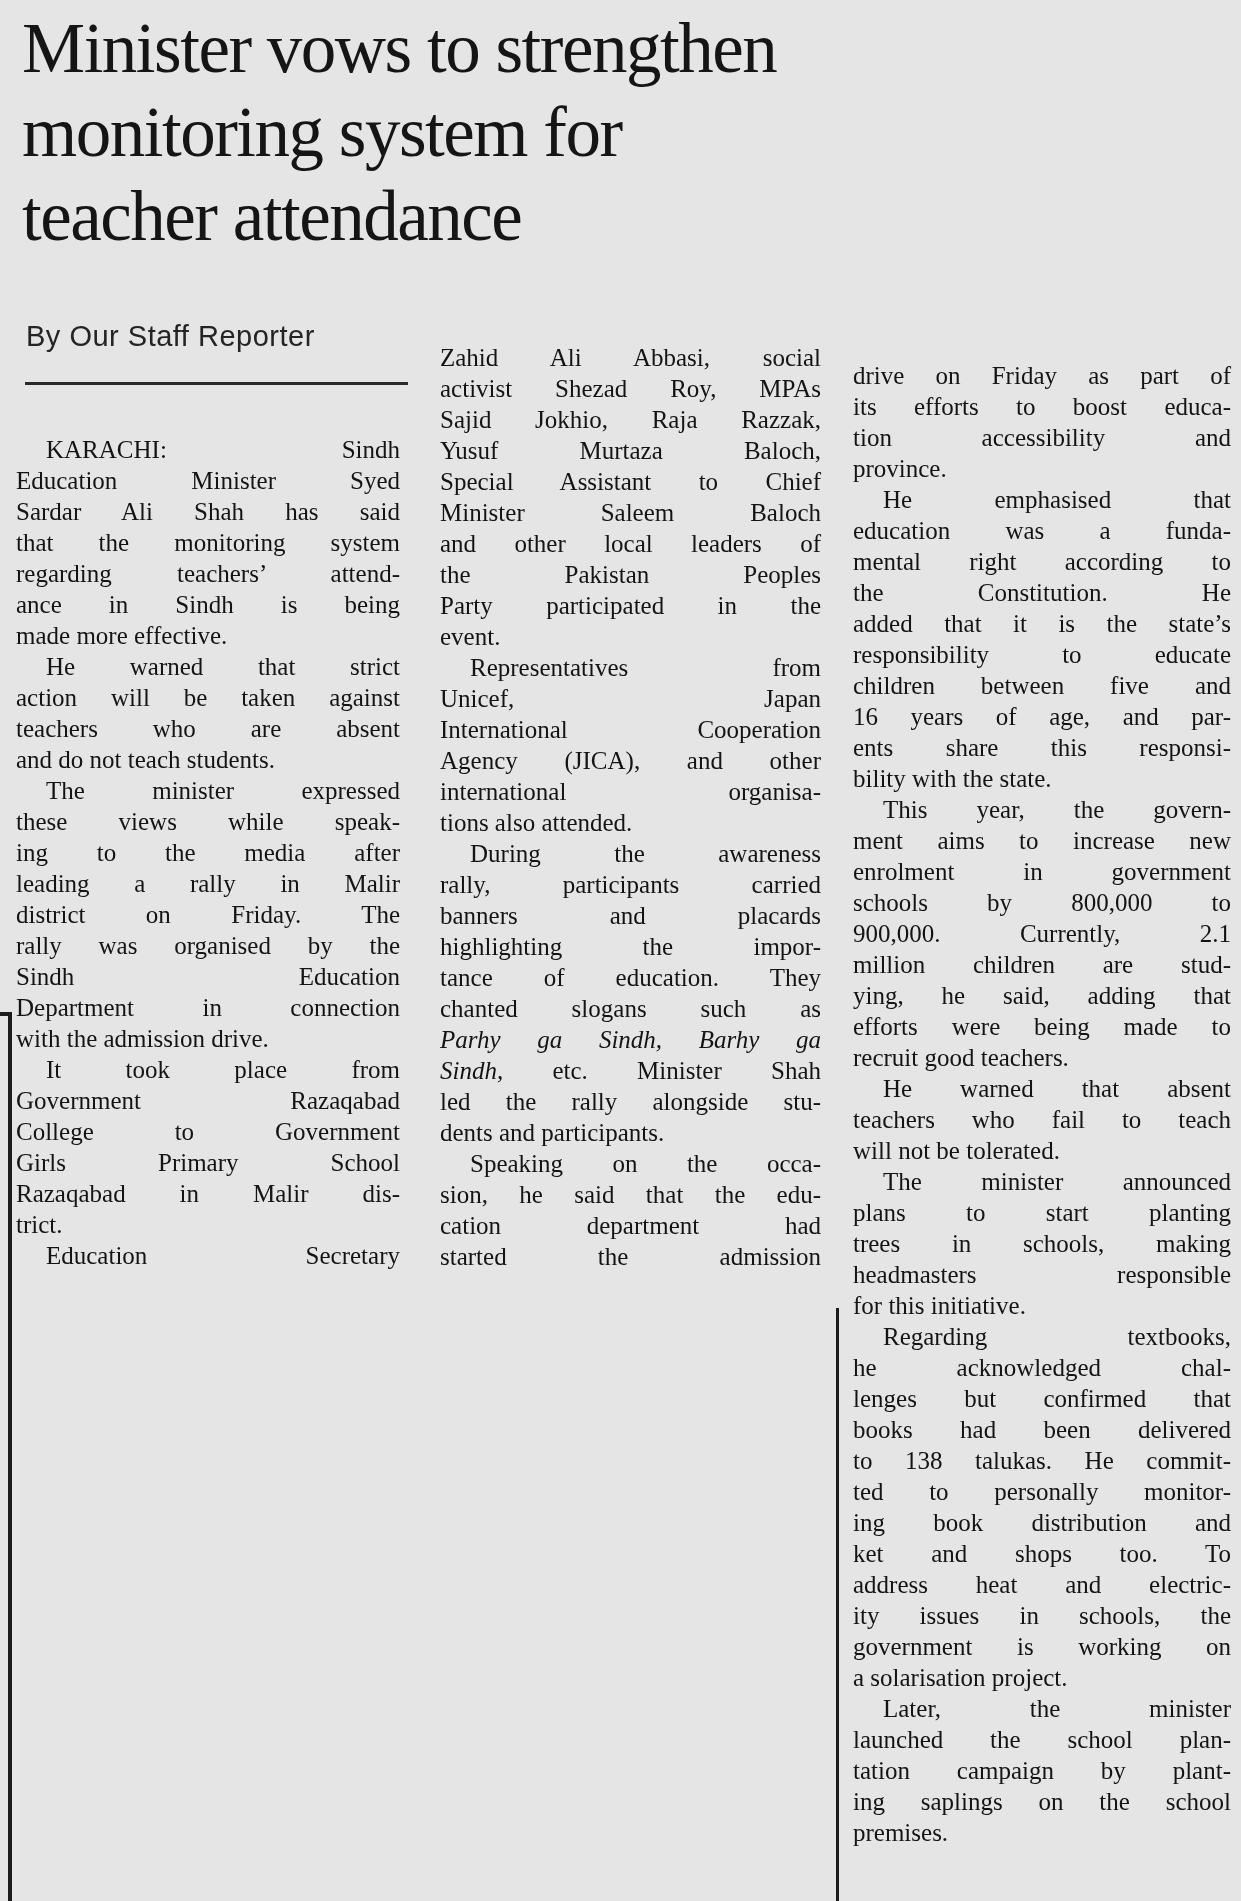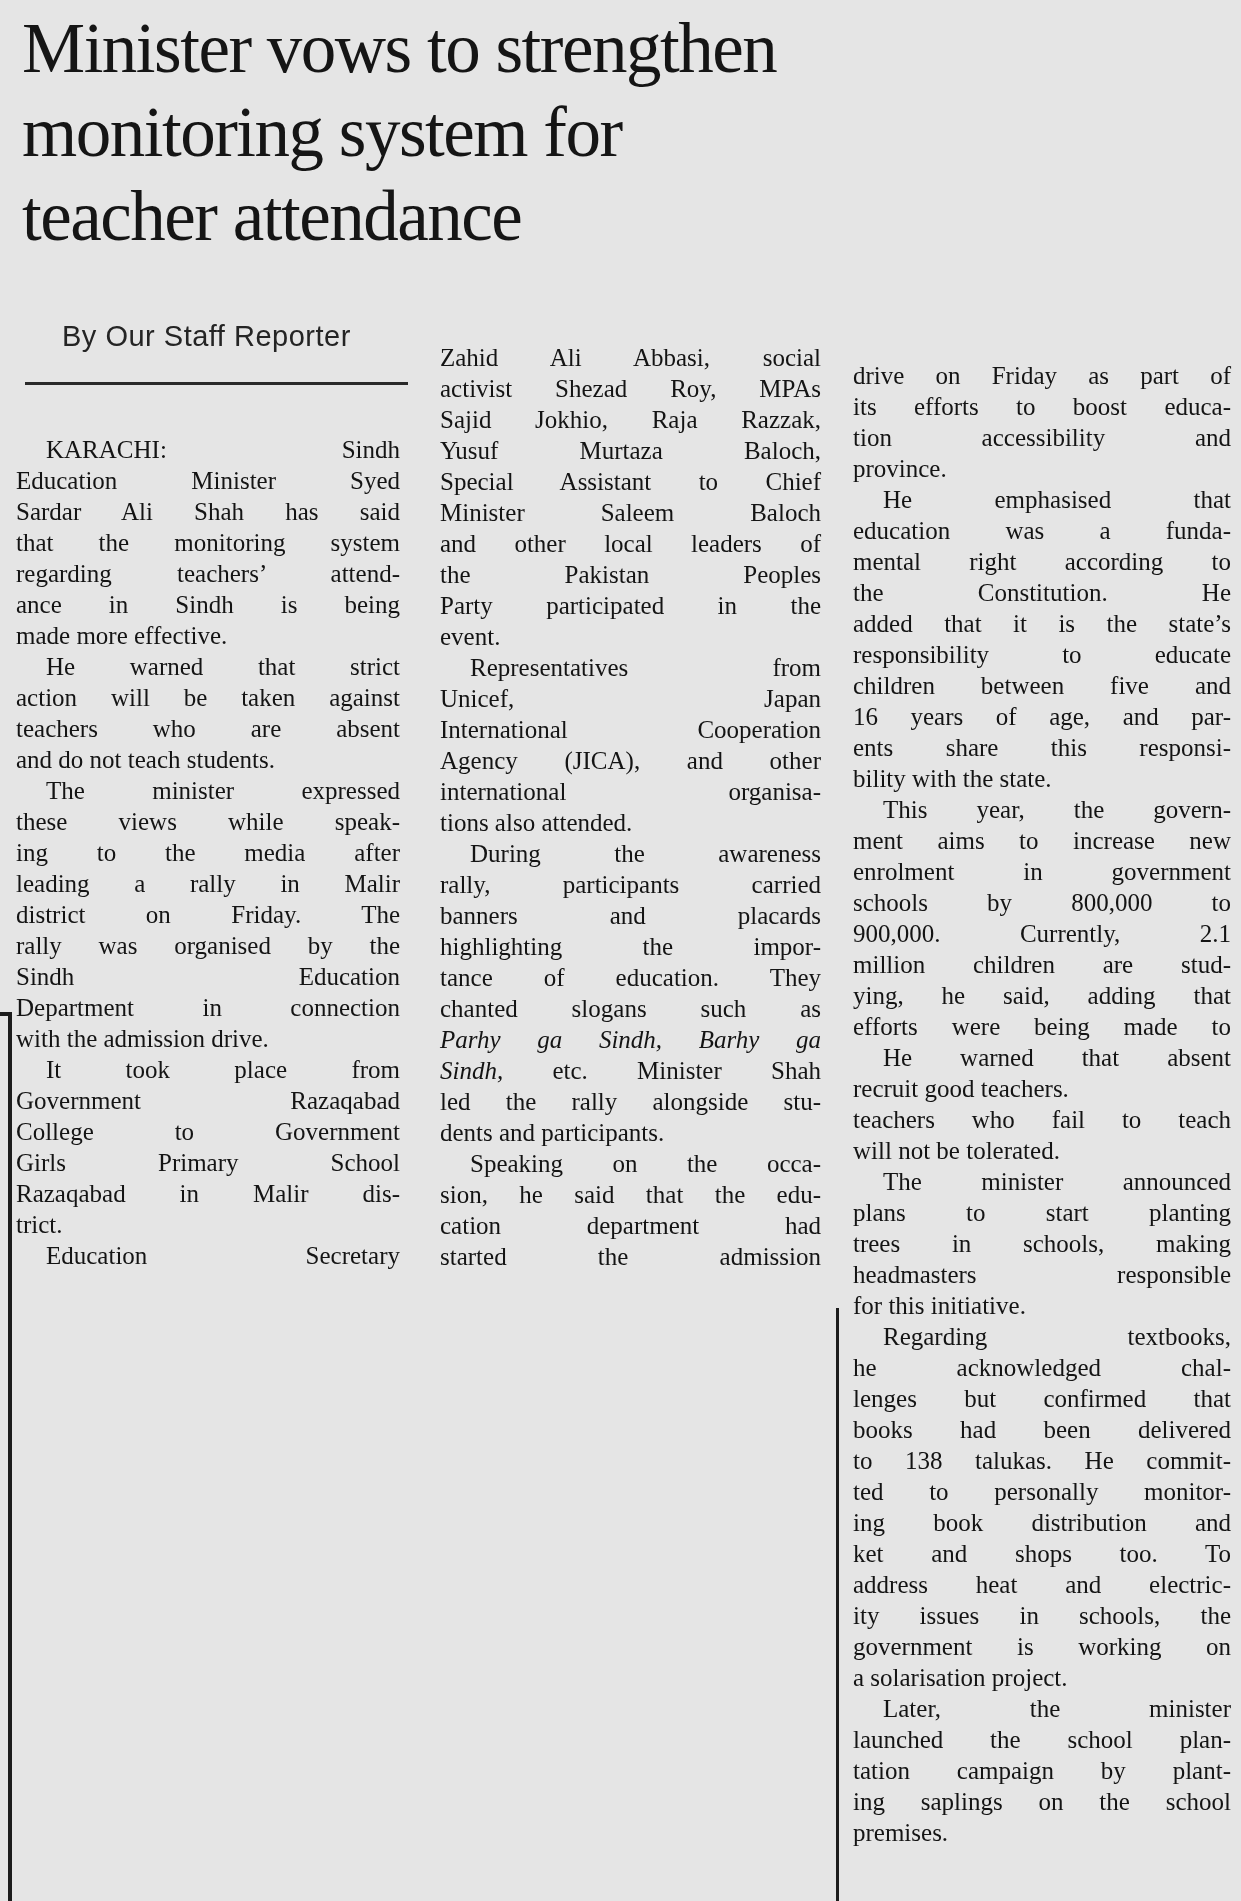--- a/index.html
+++ b/index.html
@@ -29,21 +29,20 @@
   }
   .byline {
     position: absolute;
     left: 26px;
     top: 320px;
     width: 382px;
     font-family: "Liberation Sans", sans-serif;
     font-size: 29px;
     letter-spacing: 0.5px;
     color: #242424;
-    margin-left: 36px;
   }
   .byline-rule {
     position: absolute;
     left: 25px;
     top: 382px;
     width: 383px;
     height: 3px;
     background: #2a2a2a;
   }
   .col {
@@ -176,22 +175,22 @@
       <div class="line">ents share this responsi-</div>
       <div class="line end">bility with the state.</div>
       <div class="line indent">This year, the govern-</div>
       <div class="line">ment aims to increase new</div>
       <div class="line">enrolment in government</div>
       <div class="line">schools by 800,000 to</div>
       <div class="line">900,000. Currently, 2.1</div>
       <div class="line">million children are stud-</div>
       <div class="line">ying, he said, adding that</div>
       <div class="line">efforts were being made to</div>
+      <div class="line end">recruit good teachers.</div>
       <div class="line indent">He warned that absent</div>
-      <div class="line end">recruit good teachers.</div>
       <div class="line">teachers who fail to teach</div>
       <div class="line end">will not be tolerated.</div>
       <div class="line indent">The minister announced</div>
       <div class="line">plans to start planting</div>
       <div class="line">trees in schools, making</div>
       <div class="line">headmasters responsible</div>
       <div class="line end">for this initiative.</div>
       <div class="line indent">Regarding textbooks,</div>
       <div class="line">he acknowledged chal-</div>
       <div class="line">lenges but confirmed that</div>

